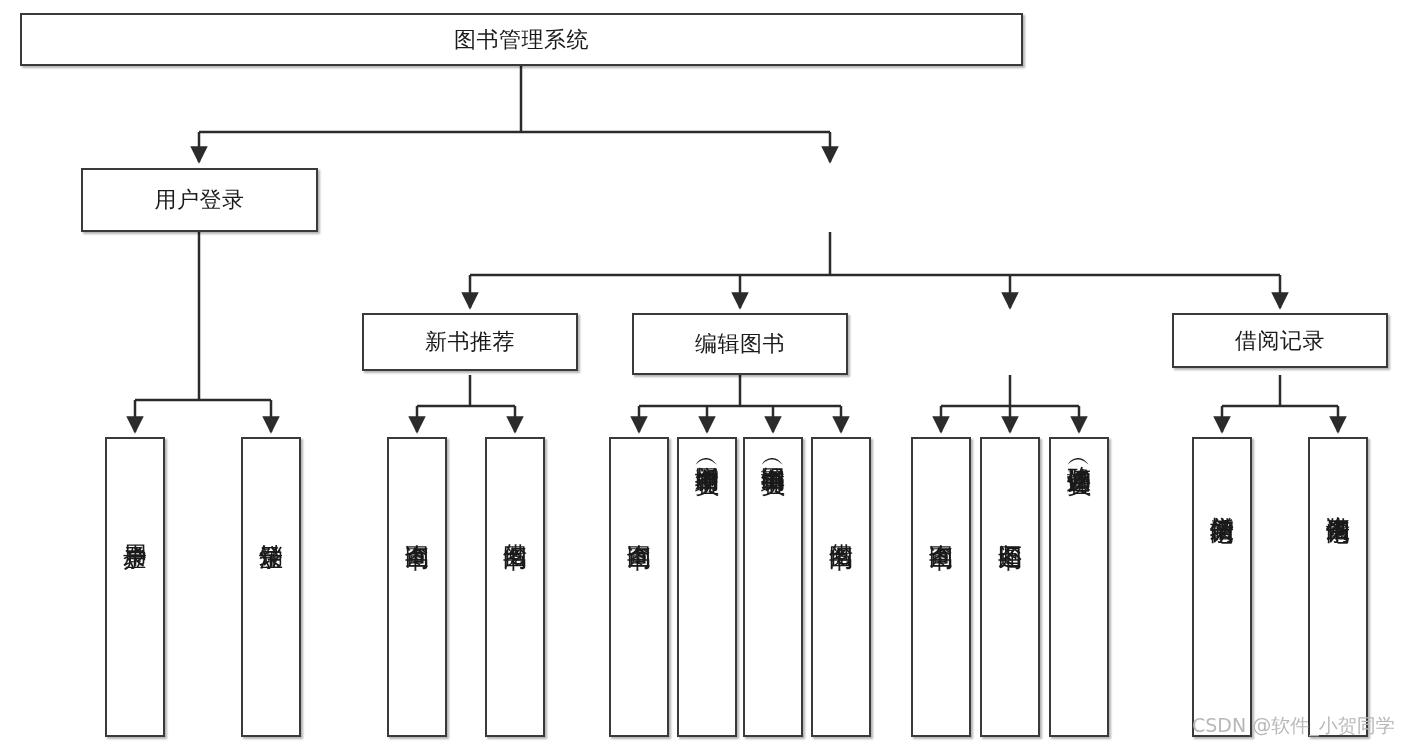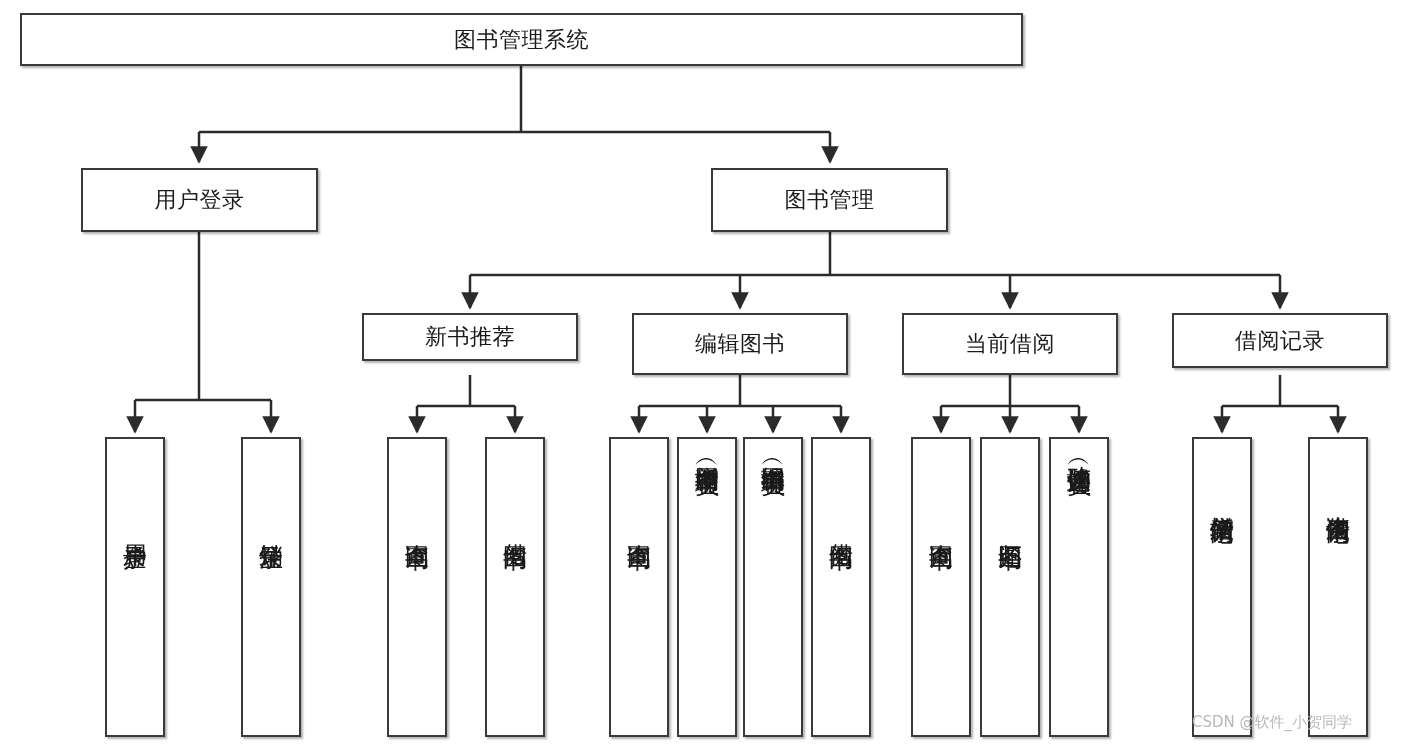--- a/index.html
+++ b/index.html
@@ -68,21 +68,21 @@
   .node.vert.mid .label {
     margin-top: 78px;
   }
   .node.vert.midshort .label {
     margin-top: 50px;
   }
   .watermark {
     position: absolute;
     left: 1192px;
     top: 713px;
-    font-size: 15px;
+    font-size: 19px;
     color: #b8b8b8;
     white-space: nowrap;
     font-family: "DejaVu Sans", "Liberation Sans", sans-serif;
   }
 </style>
 </head>
 <body>
 
 <div id="canvas">
 
@@ -137,35 +137,29 @@
   </svg>
 
   <div class="node horiz root" style="left:20px; top:13px; width:1003px; height:53px;">
     <span class="label">图书管理系统</span>
   </div>
 
   <div class="node horiz" style="left:81px; top:168px; width:237px; height:64px;">
     <span class="label">用户登录</span>
   </div>
 
-  <div class="node horiz" style="left:711px; top:168px; width:237px; height:64px;">
-    <span class="label">图书管理</span>
-  </div>
-
-  <div class="node horiz" style="left:362px; top:313px; width:216px; height:48px;">
+
+  <div class="node horiz" style="left:362px; top:313px; width:216px; height:58px;">
     <span class="label">新书推荐</span>
   </div>
 
   <div class="node horiz" style="left:632px; top:313px; width:216px; height:62px;">
     <span class="label">编辑图书</span>
   </div>
 
-  <div class="node horiz" style="left:902px; top:313px; width:216px; height:62px;">
-    <span class="label">当前借阅</span>
-  </div>
 
   <div class="node horiz" style="left:1172px; top:313px; width:216px; height:55px;">
     <span class="label">借阅记录</span>
   </div>
 
   <div class="node vert mid" style="left:105px; top:437px; width:60px; height:300px;">
     <span class="label">用户登录</span>
   </div>
 
   <div class="node vert mid" style="left:241px; top:437px; width:60px; height:300px;">

